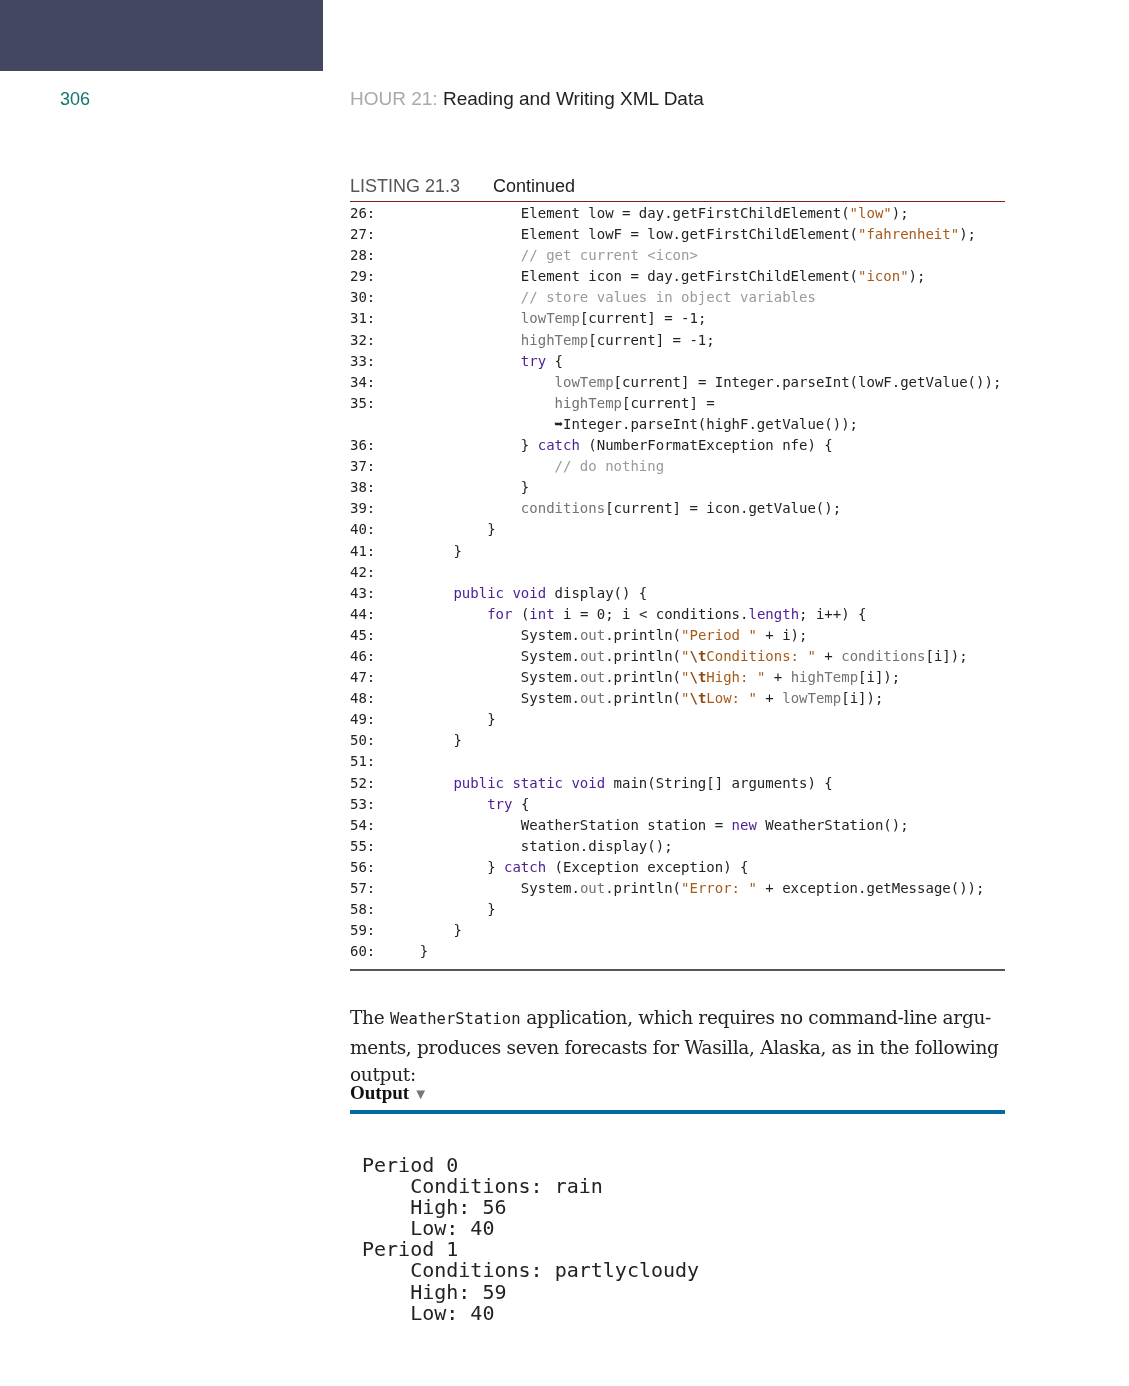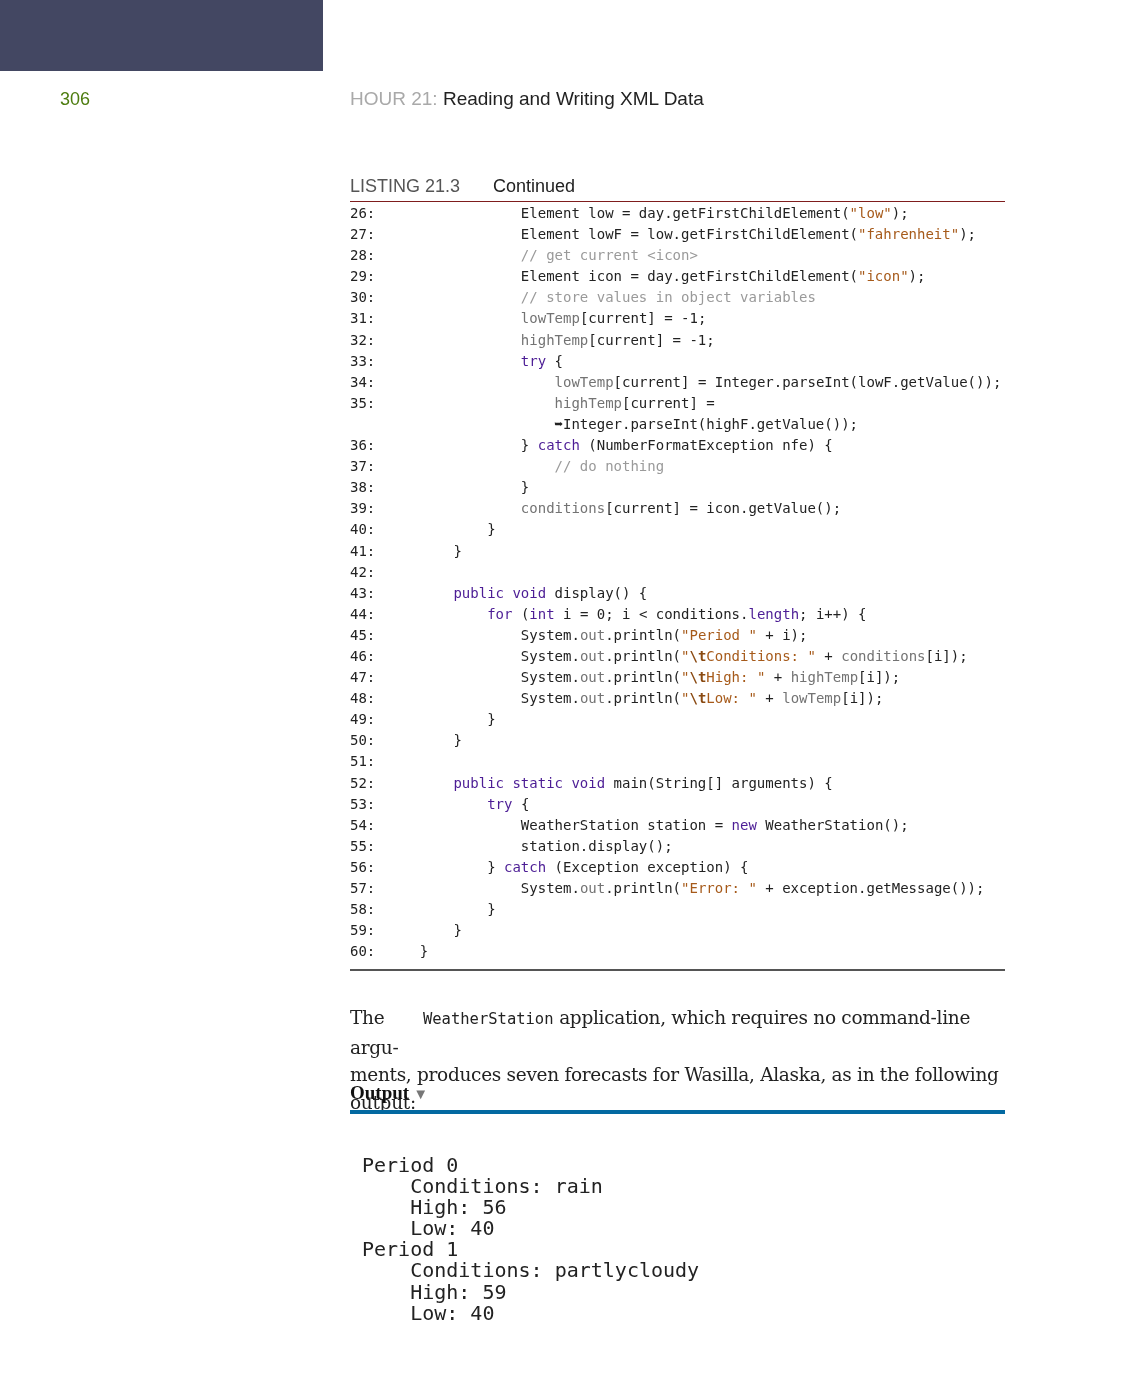--- a/index.html
+++ b/index.html
@@ -1,35 +1,35 @@
 <!DOCTYPE html>
 <html><head>
   <meta charset="utf-8">
   <style>
     html, body { margin: 0; padding: 0; background: #ffffff; }
     body { width: 1129px; height: 1386px; position: relative; overflow: hidden; color: #222; }
     .top-block { position: absolute; left: 0; top: 0; width: 323px; height: 71px; background: #434762; }
-    .page-number { position: absolute; left: 60px; top: 89px; font-family: "Liberation Sans", sans-serif; font-size: 18px; color: #4d7c0f; }
+    .page-number { position: absolute; left: 60px; top: 89px; font-family: "Liberation Sans", sans-serif; font-size: 18px; color: #0f766e; }
     .running-head { position: absolute; left: 350px; top: 88px; font-family: "Liberation Sans", sans-serif; font-size: 19px; white-space: nowrap; }
     .running-head .hour { color: #a9a9a9; font-weight: normal; }
     .running-head .title { color: #222; font-weight: 400; }
     .listing-head { position: absolute; left: 350px; top: 176px; width: 655px; font-family: "Liberation Sans", sans-serif; font-size: 18px; border-bottom: 1px solid #7f1d1d; padding-bottom: 1px; height: 24px; }
     .listing-head .lbl { color: #555; display: inline-block; width: 143px; }
     .listing-head .cont { color: #222; }
     .code { position: absolute; left: 350px; top: 203px; width: 655px; font-family: "DejaVu Sans Mono", monospace; font-size: 14px; line-height: 21.1px; color: #222; white-space: pre; margin: 0; }
     .code .ln { display: inline-block; width: 36px; }
     .code .row { height: 21.1px; }
     .k { color: #4c1d95; }
     .s { color: #a65a1a; }
     .c { color: #9a9a9a; }
     .f { color: #737373; }
     .e { color: #8a4a12; font-weight: bold; }
     .code-bottom-rule { position: absolute; left: 350px; top: 969px; width: 655px; height: 2px; background: #555; }
     .para { position: absolute; left: 350px; top: 1004px; width: 660px; font-family: "DejaVu Serif", serif; font-size: 18.5px; line-height: 27.5px; color: #222; margin: 0; letter-spacing: -0.3px; }
-    .para .mono { font-family: "DejaVu Sans Mono", monospace; font-size: 15.5px; letter-spacing: 0; margin-left: 33px; }
+    .para .mono { font-family: "DejaVu Sans Mono", monospace; font-size: 15.5px; letter-spacing: 0; }
     .output-head { position: absolute; left: 350px; top: 1082px; width: 655px; height: 28px; border-bottom: 4px solid #0369a1; font-family: Liberation Serif, serif; }
     .output-head .lbl { font-weight: bold; font-size: 19px; color: #111; }
     .output-head .tri { color: #777; font-size: 15px; margin-left: 4px; }
     .output { position: absolute; left: 350px; top: 1143px; font-family: "DejaVu Sans Mono", monospace; font-size: 20px; line-height: 21.1px; color: #222; white-space: pre; margin: 12px; }
   </style>
 </head>
 <body>
 
 <div class="top-block"></div>
 <div class="page-number">306</div>

